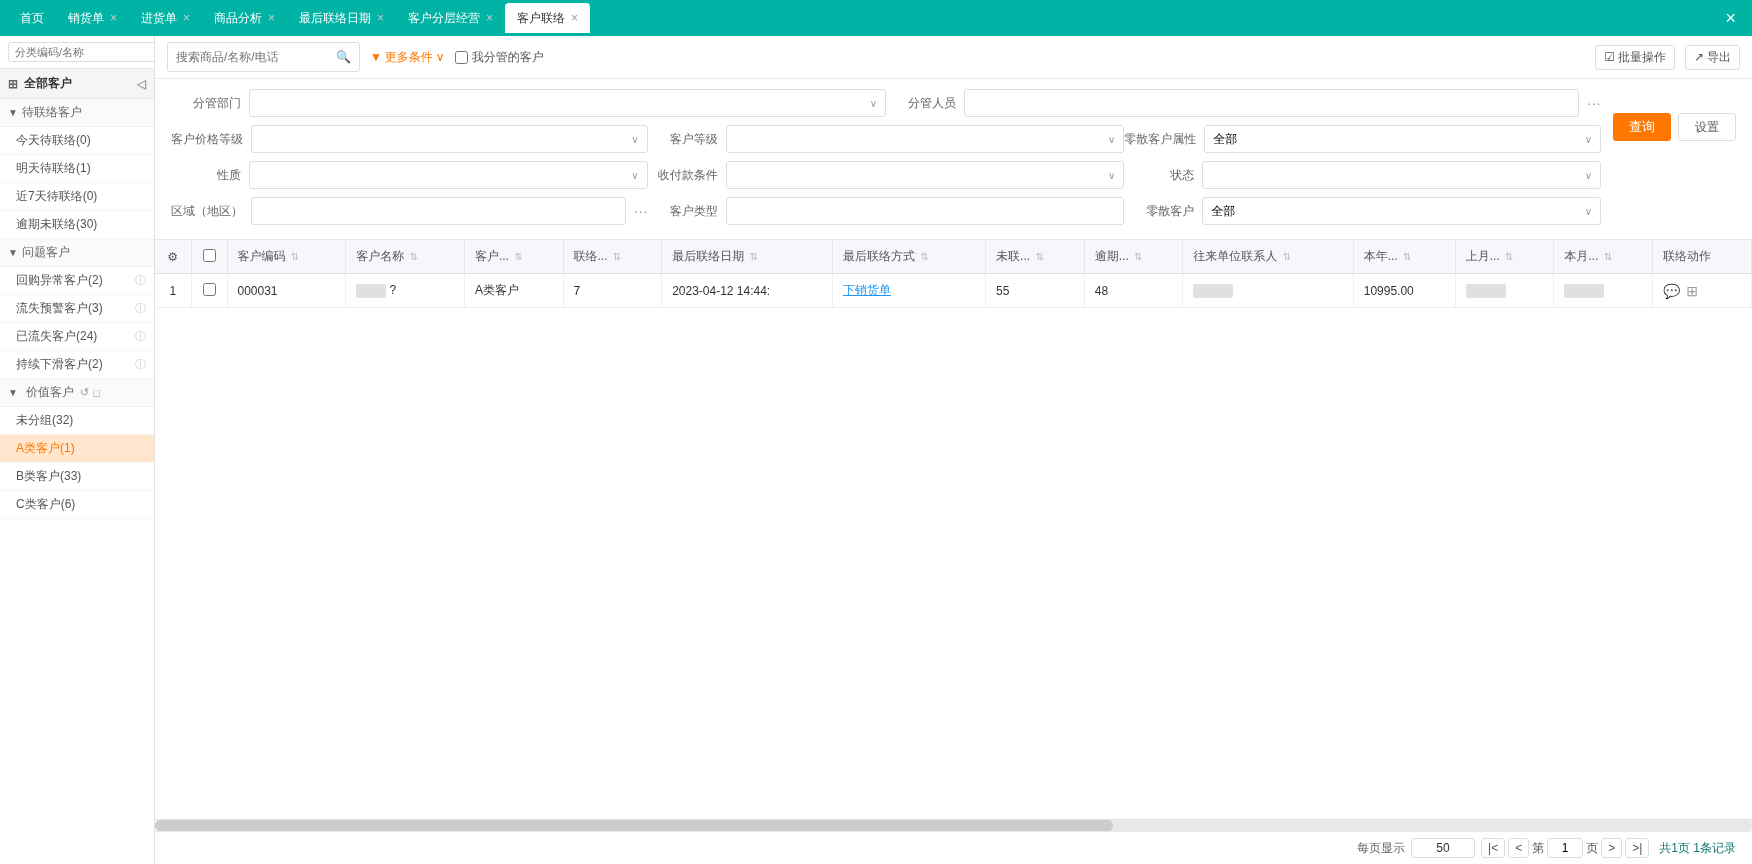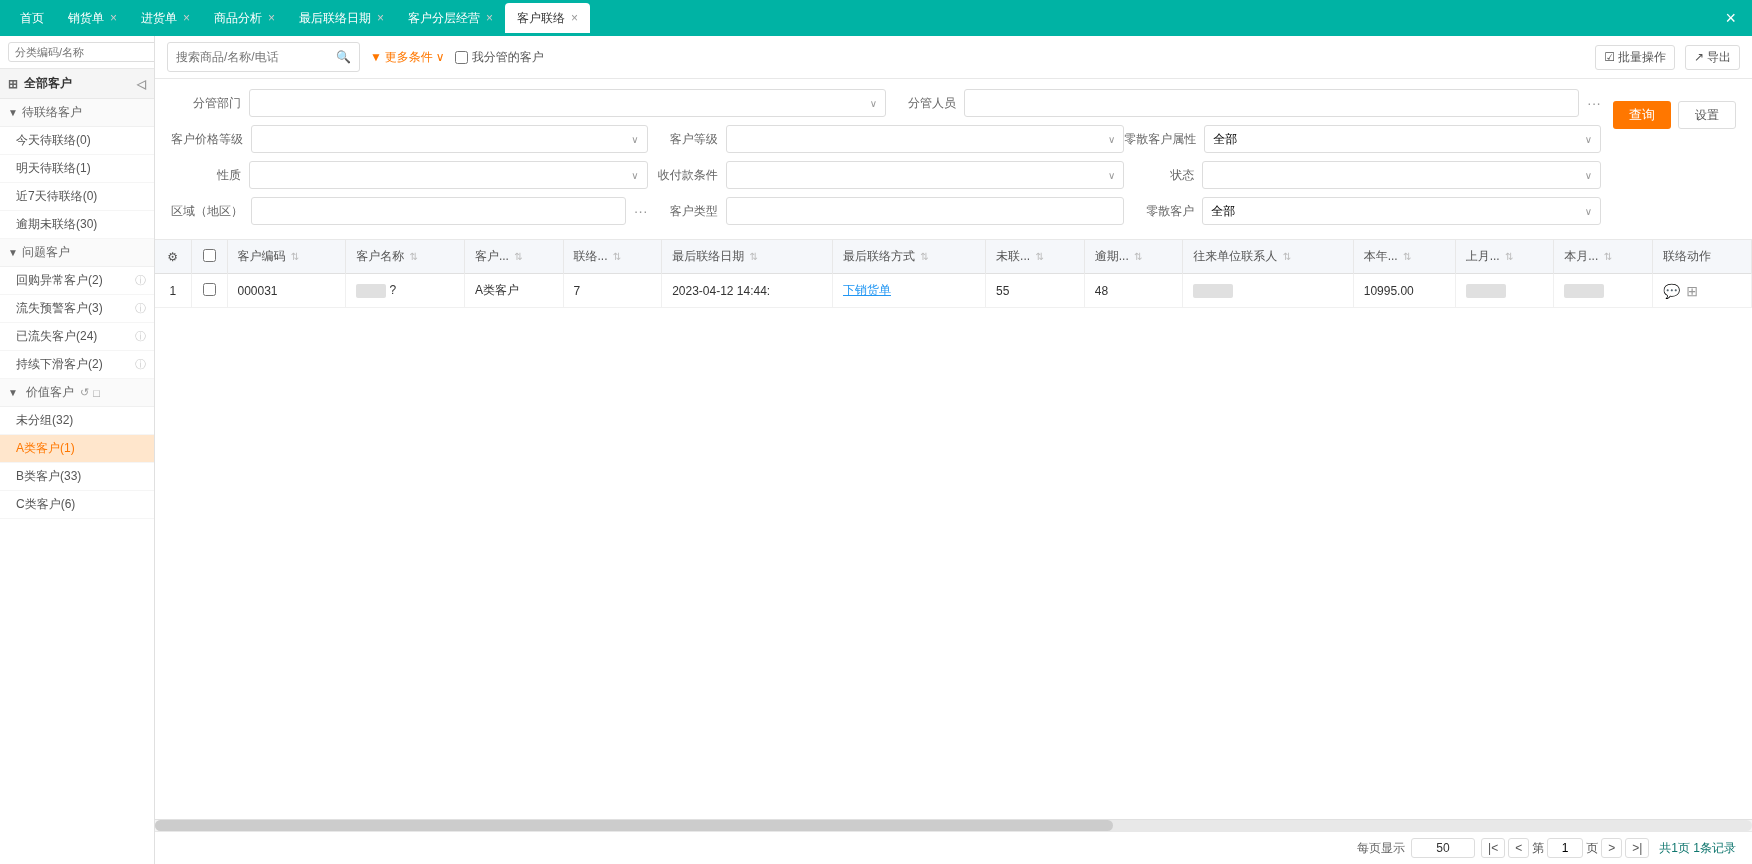--- a/index.html
+++ b/index.html
@@ -124,21 +124,21 @@
       display: flex; align-items: center; justify-content: space-between; cursor: pointer;
     }
     .filter-select .chevron { color: #999; font-size: 10px; }
     .filter-dots { color: #999; cursor: pointer; font-size: 14px; }
     .query-btn {
       background: #ff7700; color: #fff; border: none; border-radius: 3px;
       padding: 5px 16px; cursor: pointer; font-size: 13px; height: 28px;
     }
     .settings-btn {
       background: #fff; color: #555; border: 1px solid #ddd; border-radius: 3px;
-      padding: 4px 16px; cursor: pointer; font-size: 12px; height: 28px; margin-top: 8px;
+      padding: 4px 16px; cursor: pointer; font-size: 12px; height: 28px; margin-top: 20px;
     }
     .btn-group { display: flex; flex-direction: row; gap: 7px; align-items: flex-end; }
 
     
     .table-area {
       flex: 1; overflow: auto; background: #fff; margin: 0;
     }
     table {
       width: 100%; border-collapse: collapse; background: #fff;
     }

